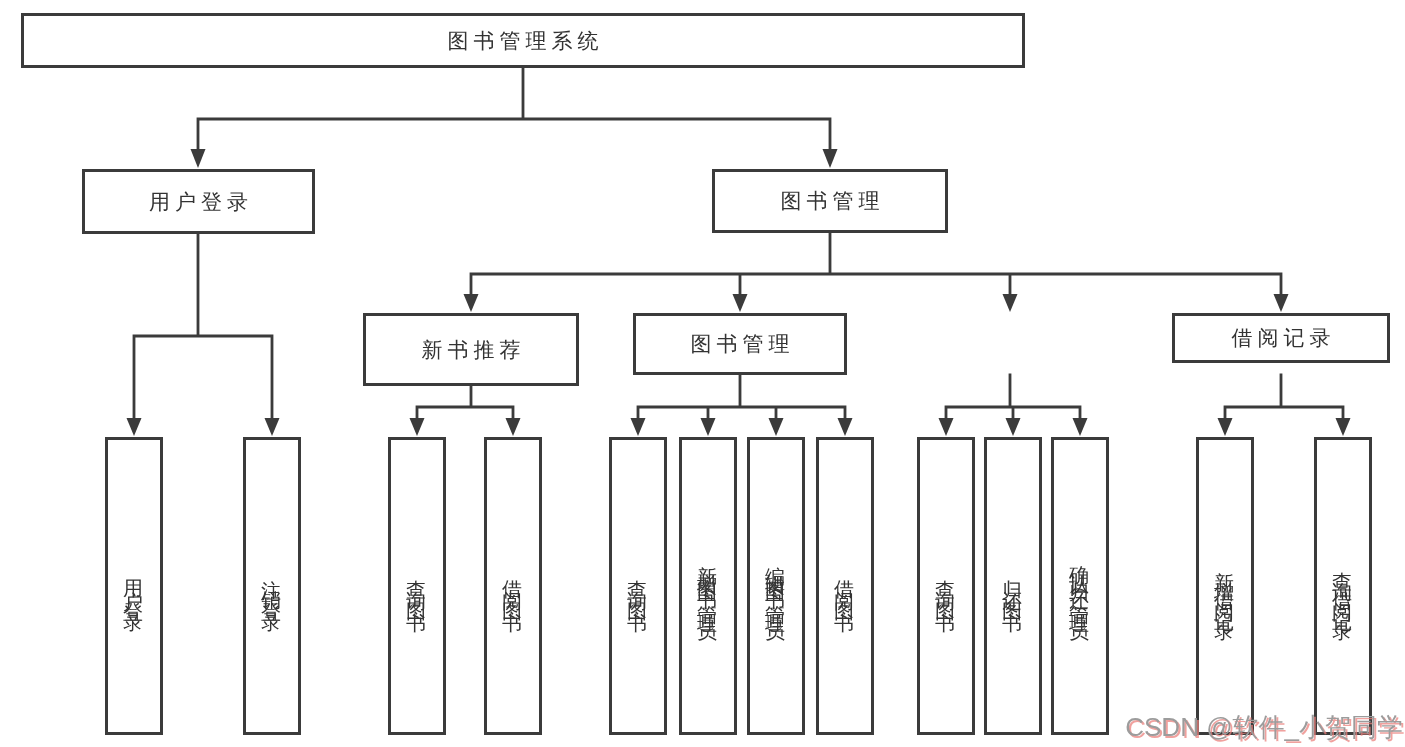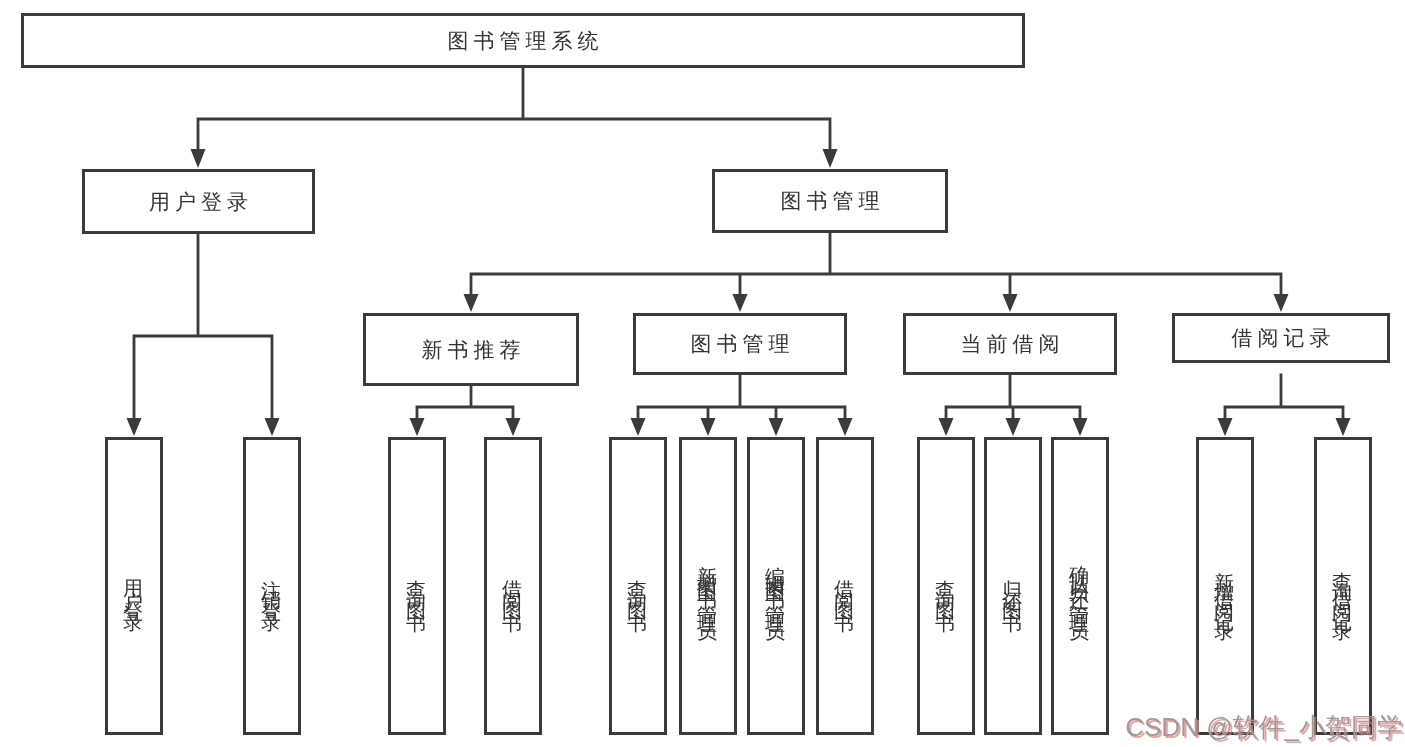--- a/index.html
+++ b/index.html
@@ -113,23 +113,20 @@
   <div class="box h" style="left:712px;top:169px;width:236px;height:64px">
     <span>图书管理</span>
   </div>
 
   <div class="box h" style="left:363px;top:313px;width:216px;height:73px">
     <span>新书推荐</span>
   </div>
   <div class="box h" style="left:633px;top:313px;width:214px;height:62px">
     <span>图书管理</span>
   </div>
-  <div class="box h" style="left:903px;top:313px;width:214px;height:62px">
-    <span>当前借阅</span>
-  </div>
   <div class="box h" style="left:1172px;top:313px;width:218px;height:50px">
     <span>借阅记录</span>
   </div>
 
   <div class="box v" style="left:105px">
     <span class="sp4">用户登录</span>
   </div>
   <div class="box v" style="left:243px">
     <span class="sp4">注销登录</span>
   </div>

